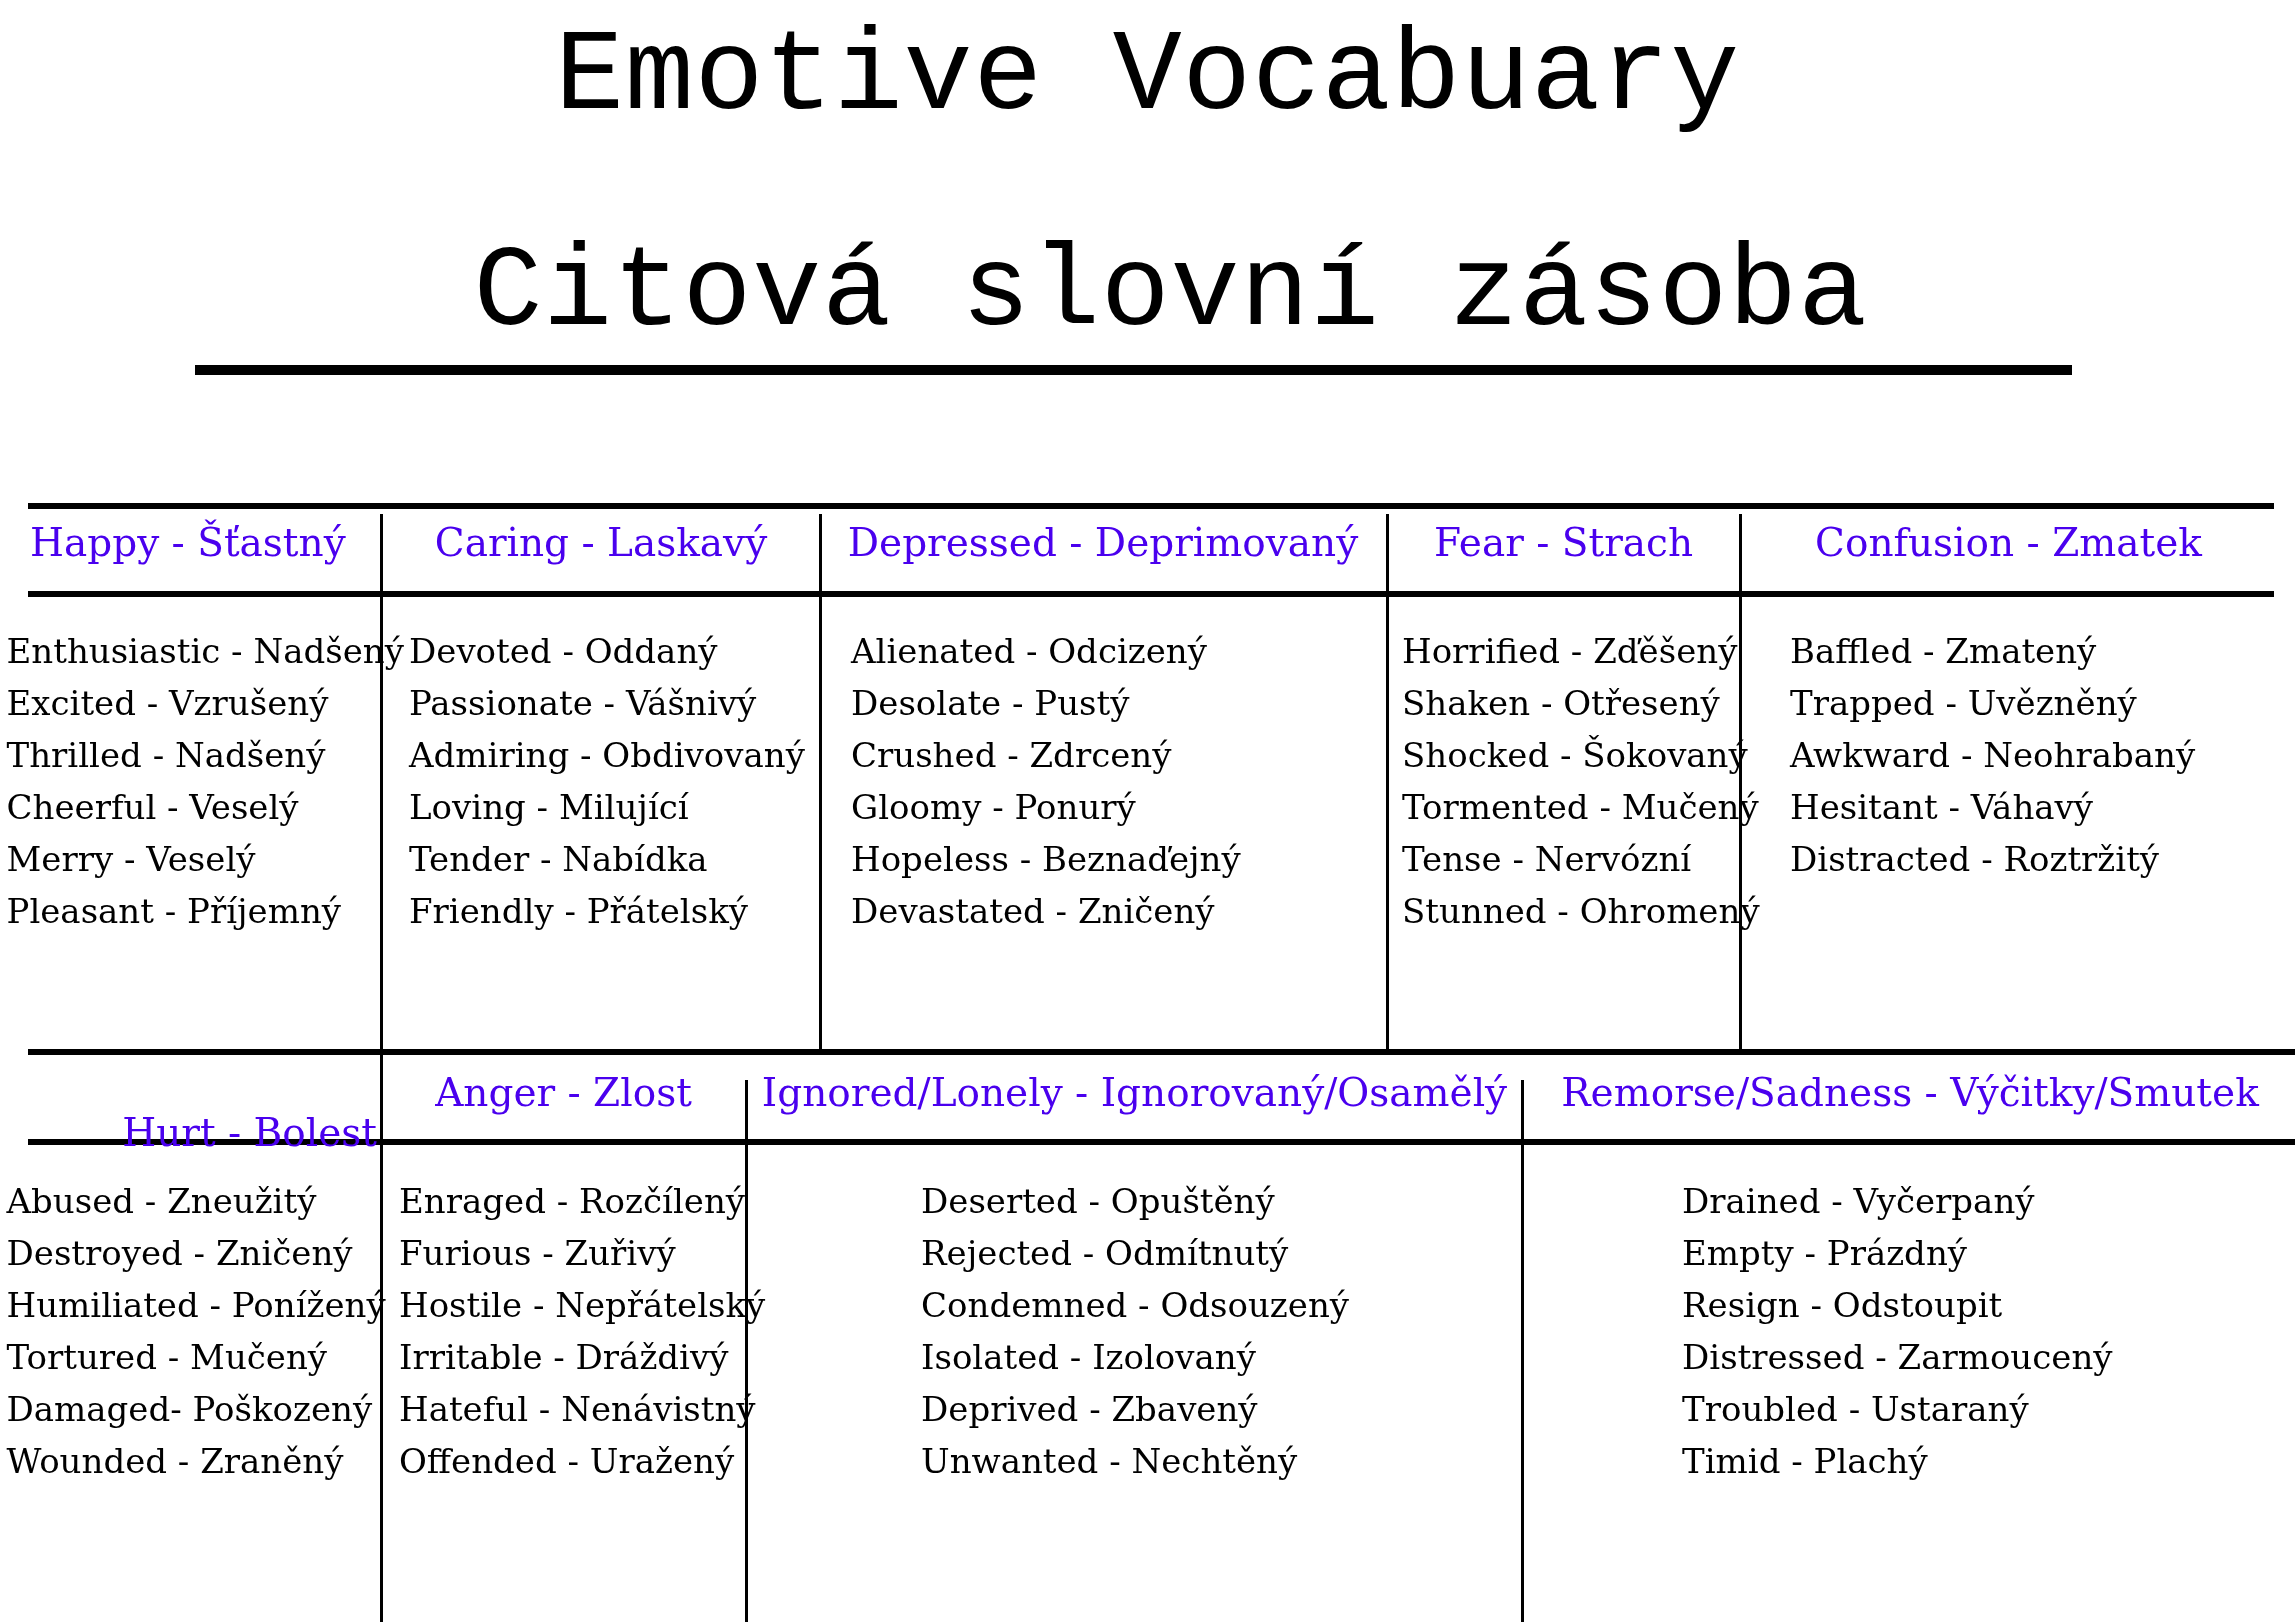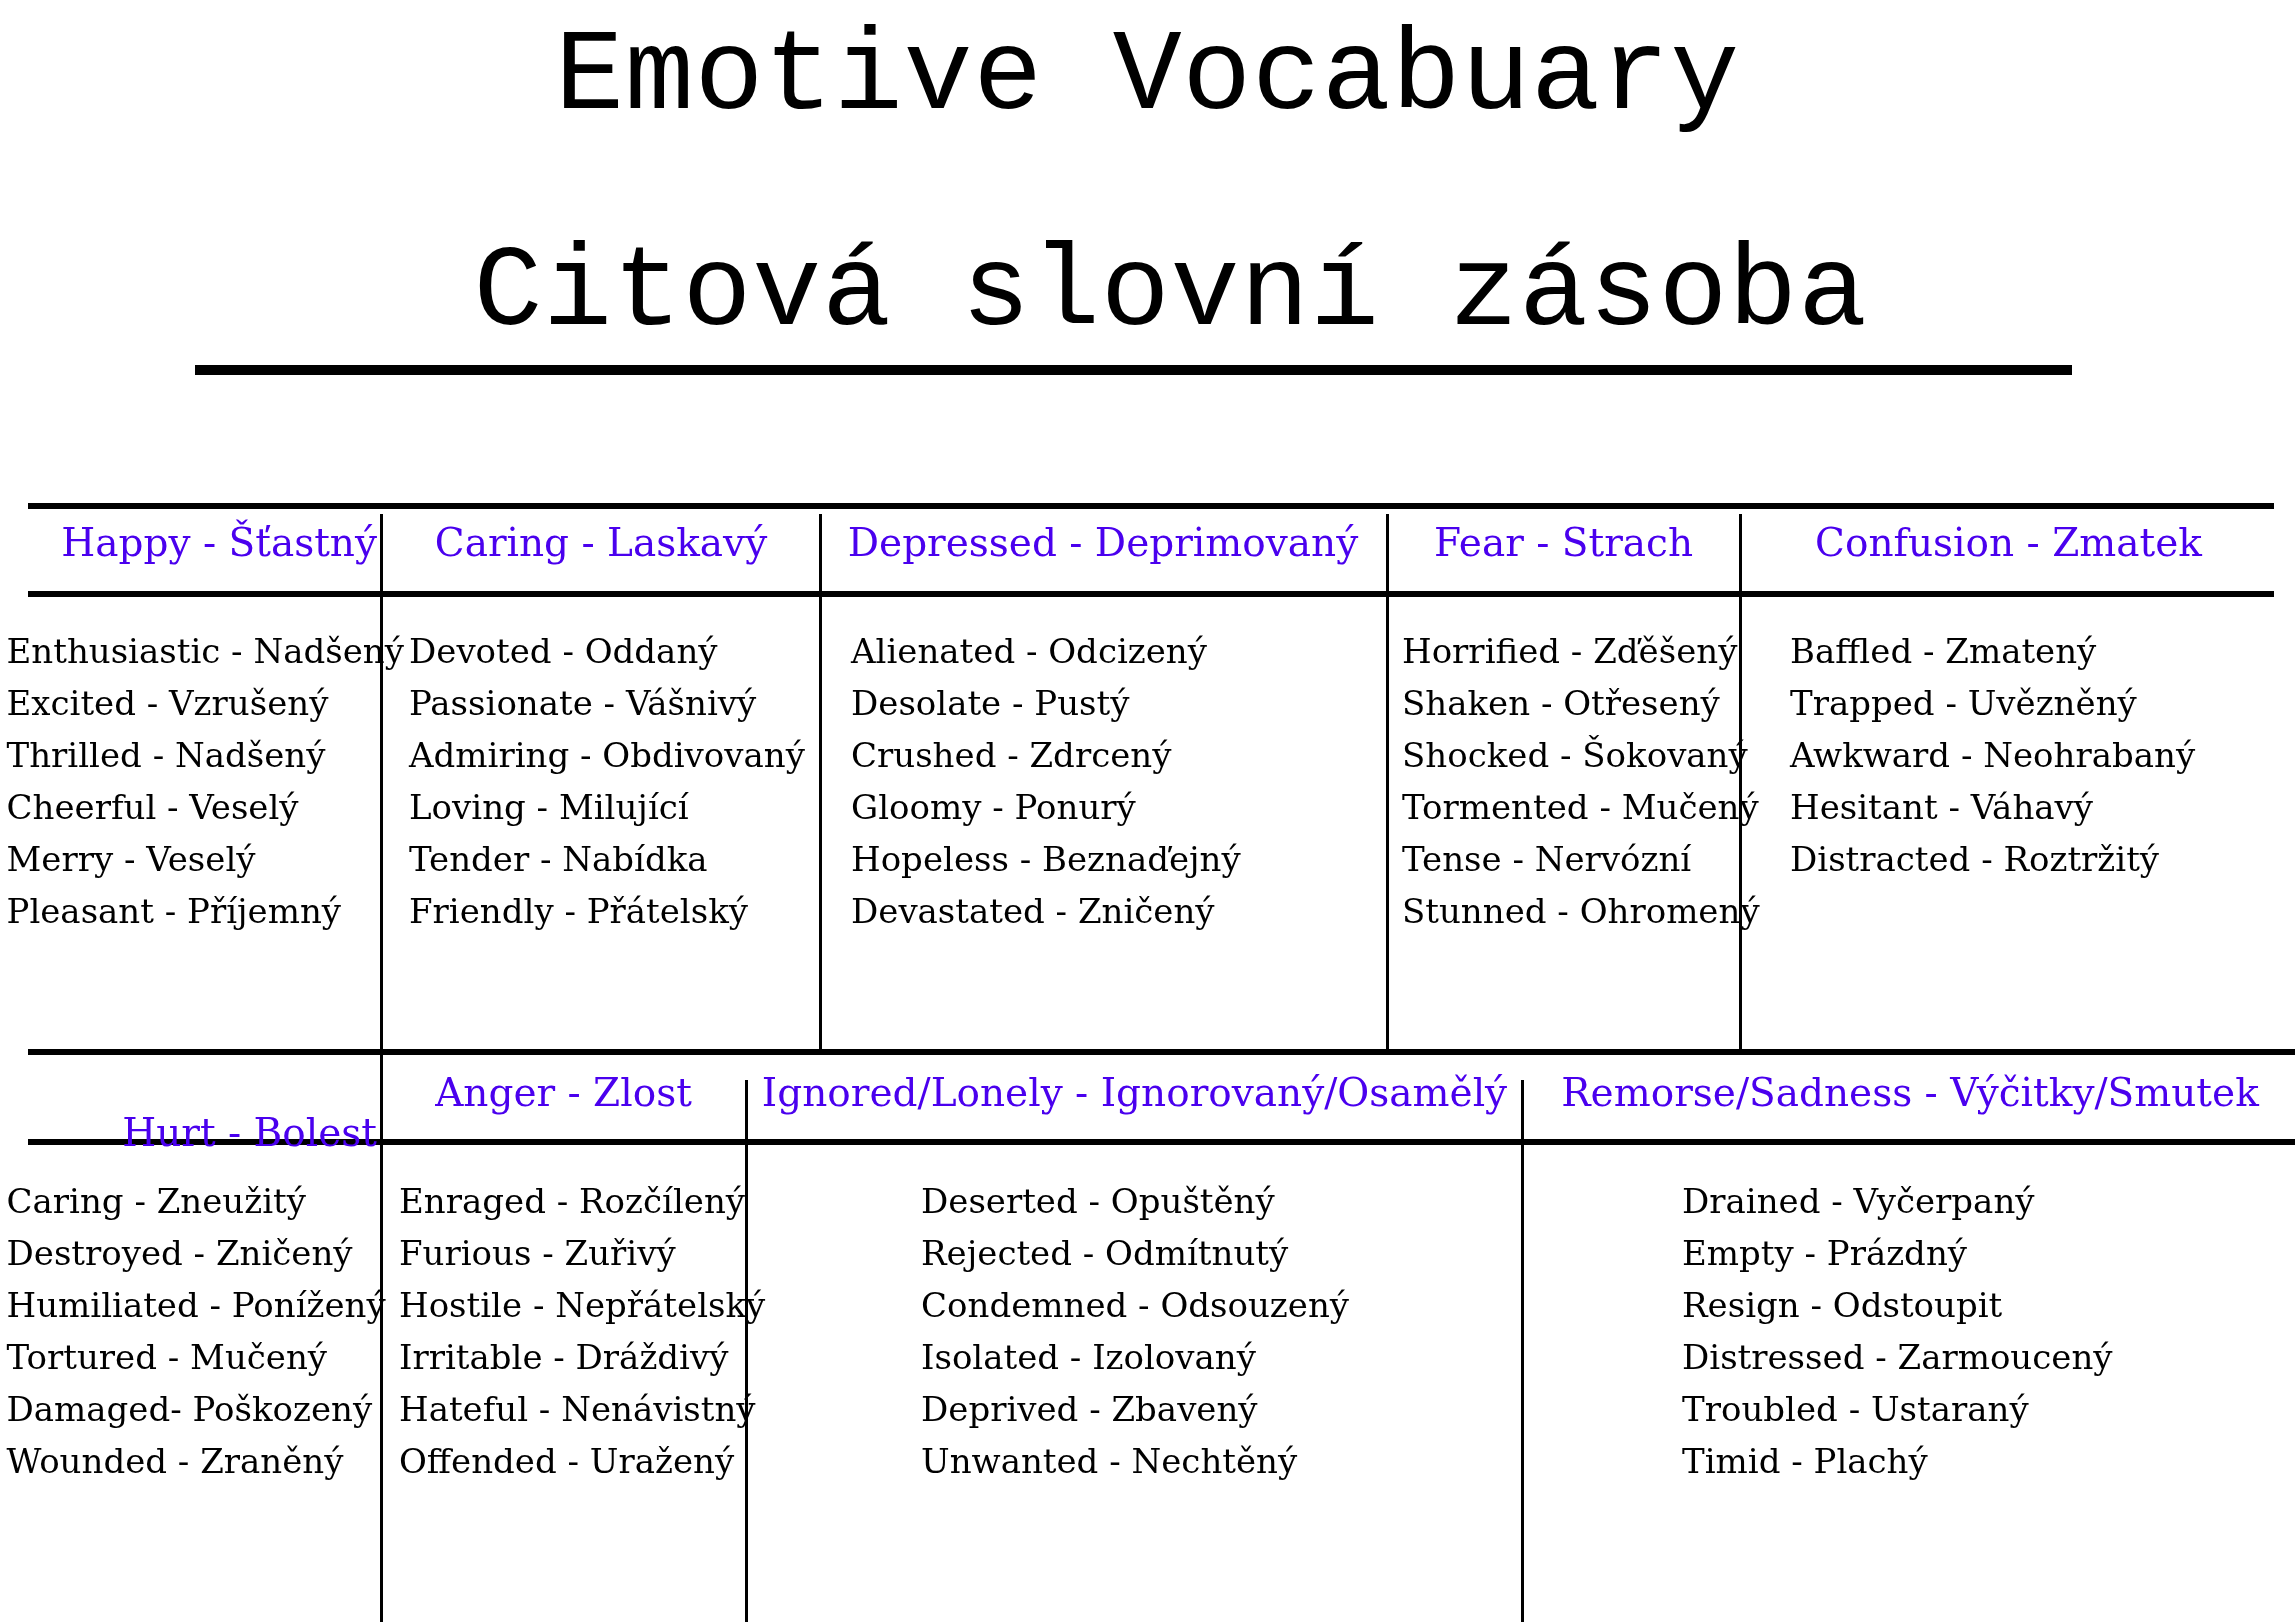--- a/index.html
+++ b/index.html
@@ -94,21 +94,21 @@
 
   <div class="hrule" style="left:27.5px; top:503px; width:2246px; height:5.9px;"></div>
   <div class="hrule" style="left:27.5px; top:591px; width:2246px; height:5.9px;"></div>
   <div class="hrule" style="left:27.5px; top:1049px; width:2246px; height:5.9px;"></div>
 
   <div class="vrule" style="left:380px; top:514px; height:541px;"></div>
   <div class="vrule" style="left:819px; top:514px; height:541px;"></div>
   <div class="vrule" style="left:1386px; top:514px; height:541px;"></div>
   <div class="vrule" style="left:1739px; top:514px; height:541px;"></div>
 
-  <div class="cat-header" style="left:30px; top:523px; width:347px; text-align:right;">Happy - Šťastný</div>
+  <div class="cat-header" style="left:30px; top:523px; width:347px; text-align:left;">Happy - Šťastný</div>
   <ul class="word-list" style="left:6.5px; top:625px; width:366px;">
     <li>Enthusiastic - Nadšený</li>
     <li>Excited - Vzrušený</li>
     <li>Thrilled - Nadšený</li>
     <li>Cheerful - Veselý</li>
     <li>Merry - Veselý</li>
     <li>Pleasant - Příjemný</li>
   </ul>
 
   <div class="cat-header" style="left:385px; top:523px; width:432px; text-align:center;">Caring - Laskavý</div>
@@ -155,21 +155,21 @@
 
   <div class="hrule" style="left:27.5px; top:1049px; width:2268px; height:5.9px;"></div>
   <div class="hrule" style="left:27.5px; top:1139px; width:2268px; height:5.9px;"></div>
 
   <div class="vrule" style="left:380px; top:1055px; height:568px;"></div>
   <div class="vrule" style="left:745px; top:1080px; height:543px;"></div>
   <div class="vrule" style="left:1521px; top:1080px; height:543px;"></div>
 
   <div class="cat-header" style="left:30px; top:1073px; width:347px; text-align:right;margin-top:40px;">Hurt - Bolest</div>
   <ul class="word-list" style="left:6.5px; top:1175px; width:366px;">
-    <li>Caring - Zneužitý</li>
+    <li>Abused - Zneužitý</li>
     <li>Destroyed - Zničený</li>
     <li>Humiliated - Ponížený</li>
     <li>Tortured - Mučený</li>
     <li>Damaged- Poškozený</li>
     <li>Wounded - Zraněný</li>
   </ul>
 
   <div class="cat-header" style="left:385px; top:1073px; width:357px; text-align:center;">Anger - Zlost</div>
   <ul class="word-list" style="left:399px; top:1175px; width:344px;">
     <li>Enraged - Rozčílený</li>

